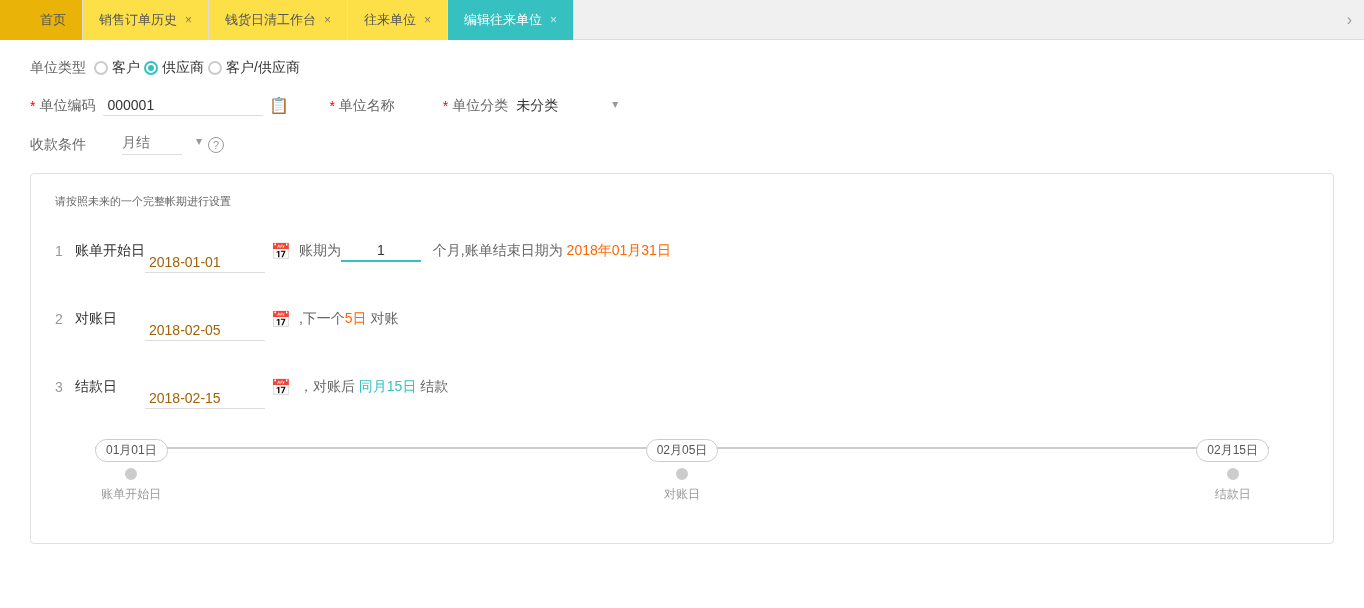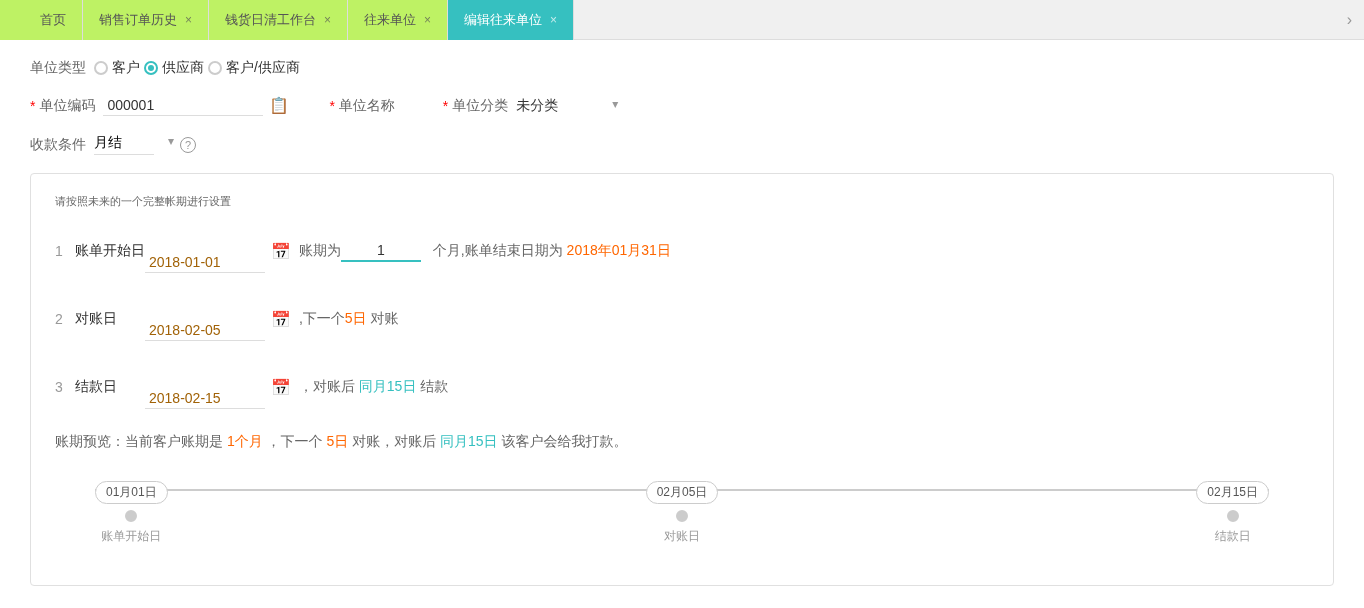--- a/index.html
+++ b/index.html
@@ -17,24 +17,24 @@
     .tab-item {
       display: flex;
       align-items: center;
       padding: 0 16px;
       height: 40px;
       cursor: pointer;
       font-size: 13px;
       color: #555;
       border-right: 1px solid #ddd;
       white-space: nowrap;
-      background: #bef264;
+      background: #fde047;
     }
     .tab-item:first-child {
-      background: #bef264;
+      background: #eab308;
       padding-left: 40px;
     }
     .tab-item.active {
       background: #36c0c0;
       color: #fff;
     }
     .tab-item .tab-close {
       margin-left: 8px;
       font-size: 12px;
       color: inherit;
@@ -124,21 +124,22 @@
     }
 
     
     .form-select {
       display: flex;
       align-items: flex-start;
       gap: 14px;
       cursor: pointer;
     }
     .select-value {
-      color: #000000;
+      color: #737373;
+      margin-left: 28px;
     }
     .select-arrow {
       color: #999;
       font-size: 12px;
     }
 
     
     .cal-icon {
       color: #36c0c0;
       font-size: 16px;
@@ -380,29 +381,20 @@
     </div>
 
     <div class="setting-row" style="margin-bottom:8px">
       <span class="row-num">3</span>
       <span class="row-label">结款日</span>
       <input class="date-input" type="text" value="2018-02-15" style="">
       <span class="cal-icon">📅</span>
       <span class="row-desc">，对账后&nbsp;<span class="highlight-teal">同月15日</span>&nbsp;<span>结款</span></span>
     </div>
 
-    <div class="preview-text">
-      <span>账期预览：当前客户账期是</span>
-      <span class="highlight-orange">1个月</span>
-      <span>，下一个</span>
-      <span class="highlight-orange">5日</span>
-      <span>对账，对账后</span>
-      <span class="highlight-teal">同月15日</span>
-      <span>该客户会给我打款。</span>
-    </div>
 
     <div class="timeline-container">
       <div class="timeline-line"></div>
       <div class="timeline-nodes">
 
         <div class="timeline-node">
           <div class="node-badge">01月01日</div>
           <div class="node-circle"></div>
           <div class="node-label">账单开始日</div>
         </div>

